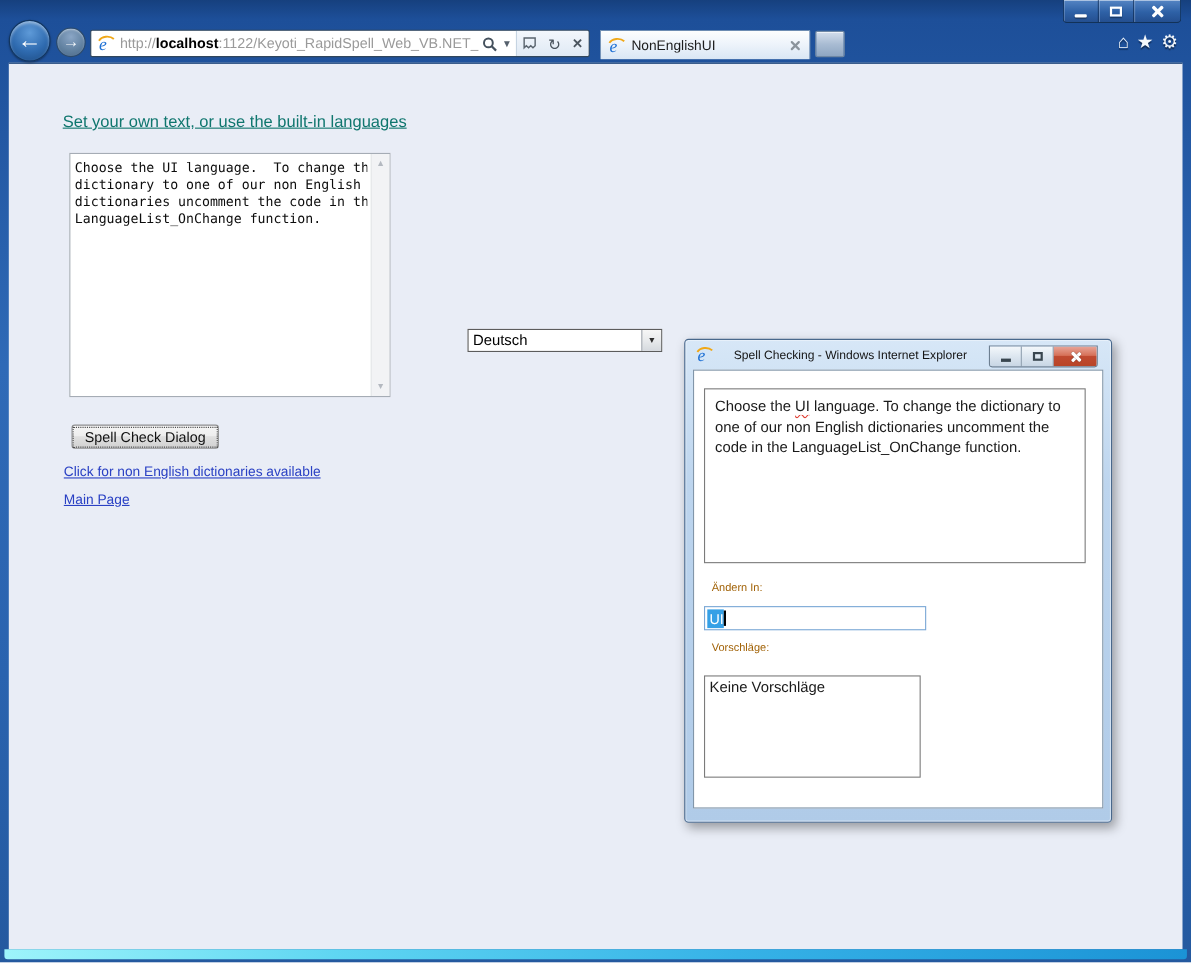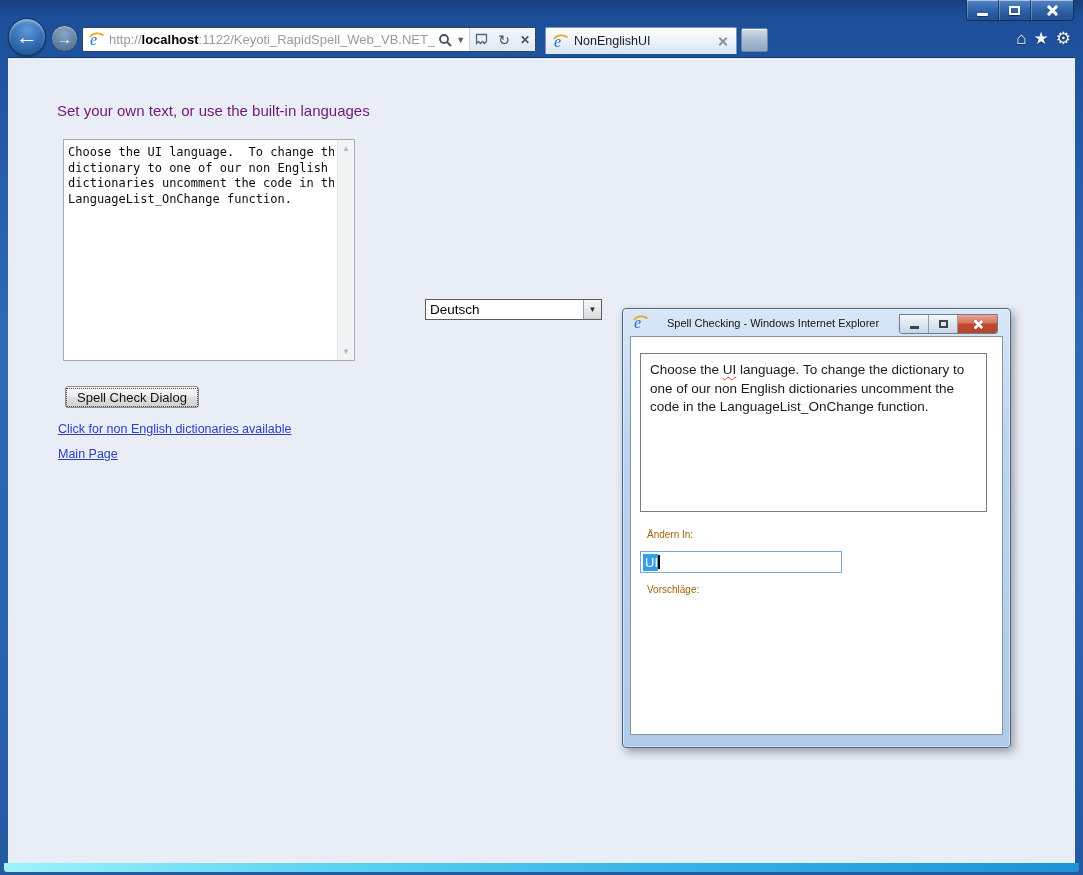--- a/index.html
+++ b/index.html
@@ -61,21 +61,21 @@
 
   .toolbar-icons { position:absolute; right:12px; top:29px; display:flex; gap:7px; align-items:center; }
   .tb-icon { color:#f4f8fc; font-size:17px; line-height:20px; text-shadow:0 1px 1px rgba(0,0,0,.45); }
 
   
   .viewport { position:absolute; left:8px; top:57px; width:1067px; height:806px;
     background:#e9edf6; border-top:1px solid #103a72; }
   .bottom-strip { position:absolute; left:4px; top:863px; width:1075px; height:9px;
     background:linear-gradient(to right,#9df4fb,#5fd6f2 28%,#36b2e7 62%,#1b93d6 100%); border-radius:0 0 3px 3px; }
 
-  .page-heading { position:absolute; left:49px; top:44px; font-size:15px; color:#701a75; }
+  .page-heading { position:absolute; left:49px; top:44px; font-size:15px; color:#0f766e;text-decoration:underline; }
 
   .main-textarea { position:absolute; left:55px; top:81px; width:292px; height:222px; background:#fff;
     border:1px solid #a5acb5; }
   .mt-text { position:absolute; left:4px; top:5px; right:20px; bottom:4px;
     font-family:"DejaVu Sans Mono", monospace; font-size:12px; line-height:15.5px; color:#0c0c0c; white-space:pre; overflow:hidden; }
   .mt-scroll { position:absolute; top:0; right:0; width:17px; height:100%; background:#f2f3f5; border-left:1px solid #e4e6e9;
     display:flex; flex-direction:column; justify-content:space-between; align-items:center; }
   .mt-arrow { font-size:8px; color:#b4b9c0; padding:4px 0; }
 
   .lang-select { position:absolute; left:417px; top:241px; width:177px; height:21px; background:#fff;
@@ -266,20 +266,23 @@
 
         <div class="dlg-label lbl-change">Ändern In:</div>
 
         <div class="dlg-input">
           <span class="sel-text">UI</span>
             <span class="caret"></span>
         </div>
 
         <div class="dlg-label lbl-sugg">Vorschläge:</div>
 
+        <div class="dlg-listbox">
+          <span>Keine Vorschläge</span>
+        </div>
 
 
       </div>
     </div>
 
   </div>
 
   <div class="bottom-strip"></div>
 </div>
 

